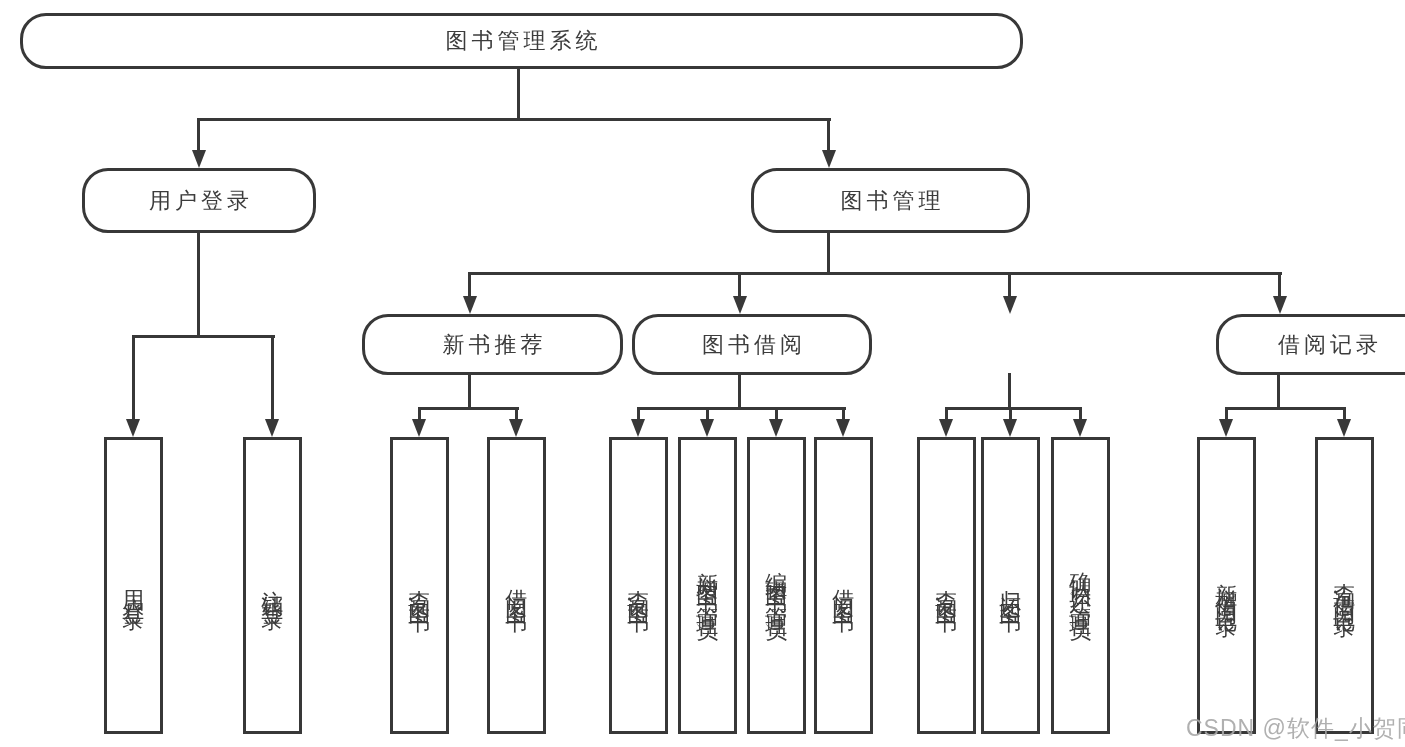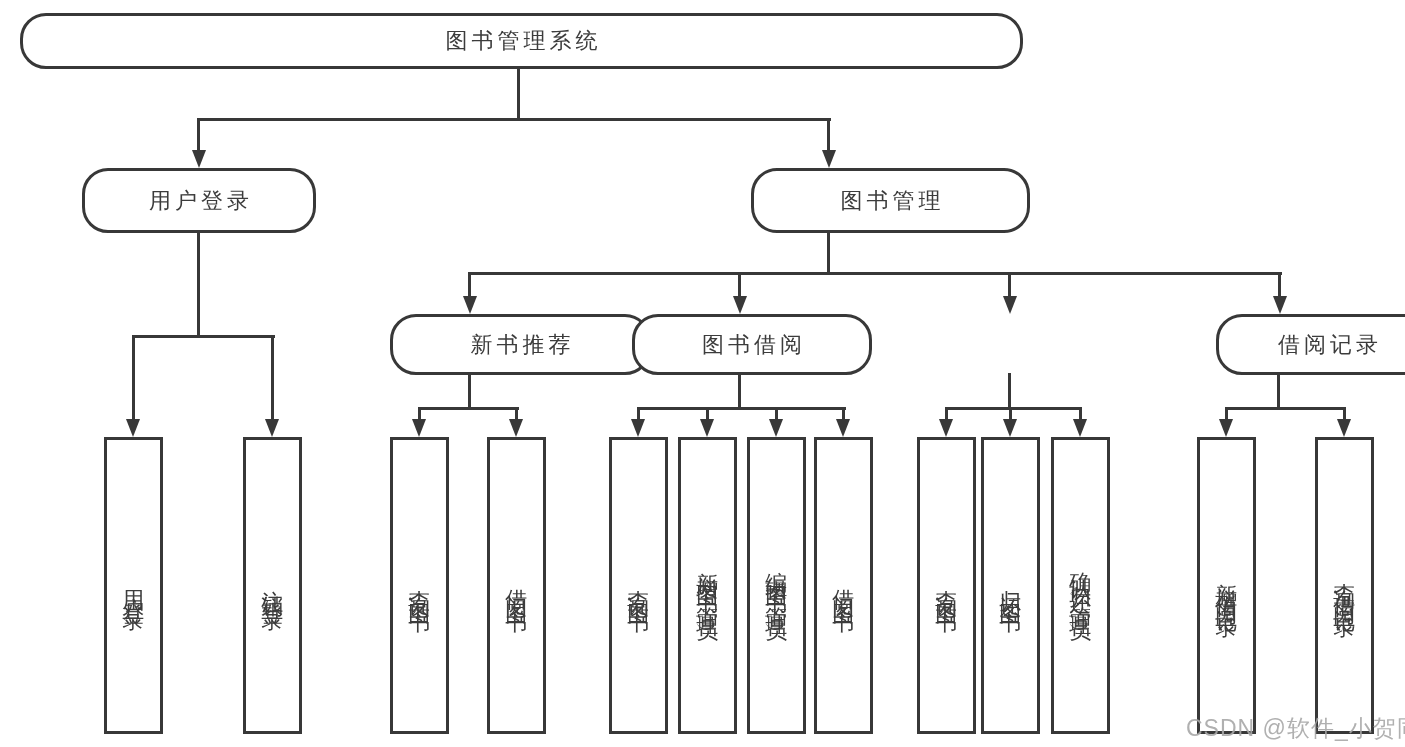--- a/index.html
+++ b/index.html
@@ -43,21 +43,21 @@
 </head>
 <body>
 
 <div id="stage">
 
   <div class="box hbox" style="left:20px;top:13px;width:1003px;height:56px;">图书管理系统</div>
 
   <div class="box hbox" style="left:82px;top:168px;width:234px;height:65px;">用户登录</div>
   <div class="box hbox" style="left:711px;top:168px;width:279px;height:65px;margin-left:40px;">图书管理</div>
 
-  <div class="box hbox" style="left:362px;top:314px;width:261px;height:61px;margin-left:28px;">新书推荐</div>
+  <div class="box hbox" style="left:362px;top:314px;width:261px;height:61px;">新书推荐</div>
   <div class="box hbox" style="left:632px;top:314px;width:240px;height:61px;">图书借阅</div>
   <div class="box hbox" style="left:1216px;top:314px;width:224px;height:61px;">借阅记录</div>
 
   <div class="box vbox" style="left:104px;top:437px;width:59px;height:297px;">
     <span class="vtext">用户登录</span>
     </div>
   <div class="box vbox" style="left:243px;top:437px;width:59px;height:297px;">
     <span class="vtext">注销登录</span>
     </div>
 

